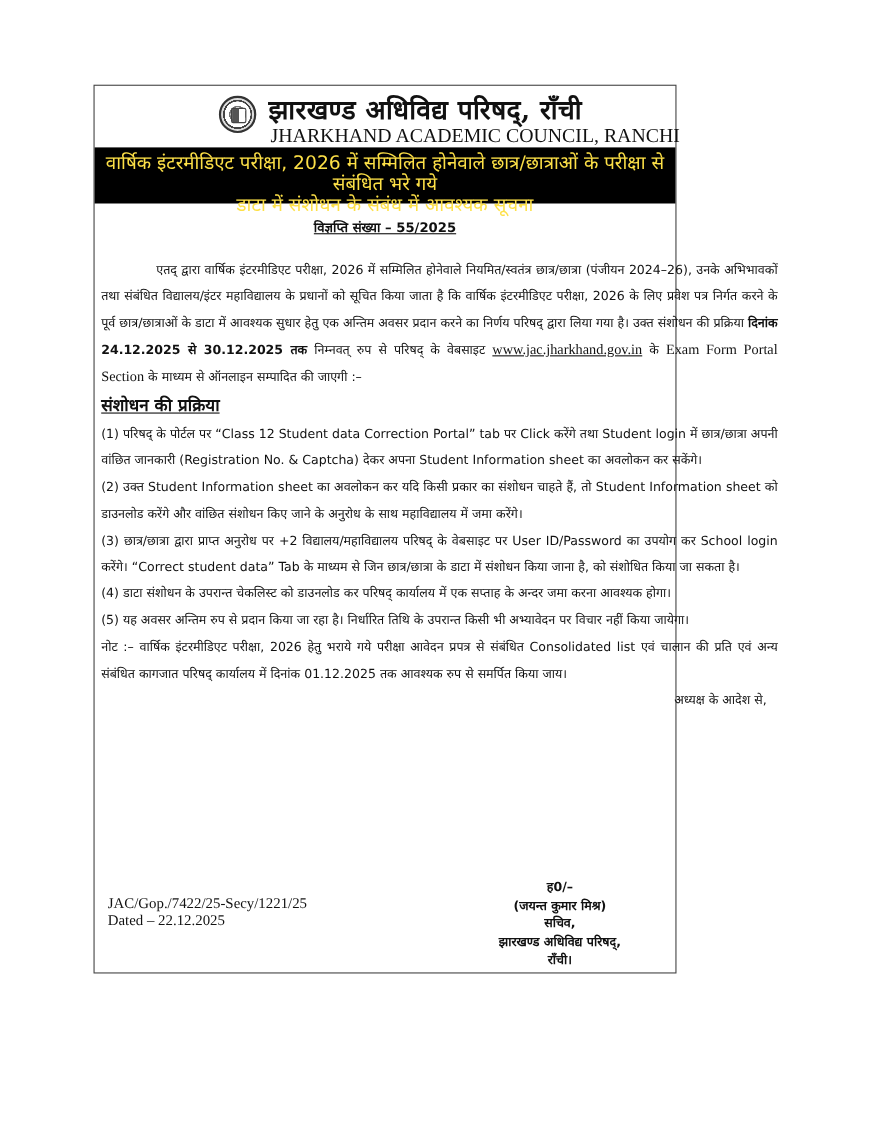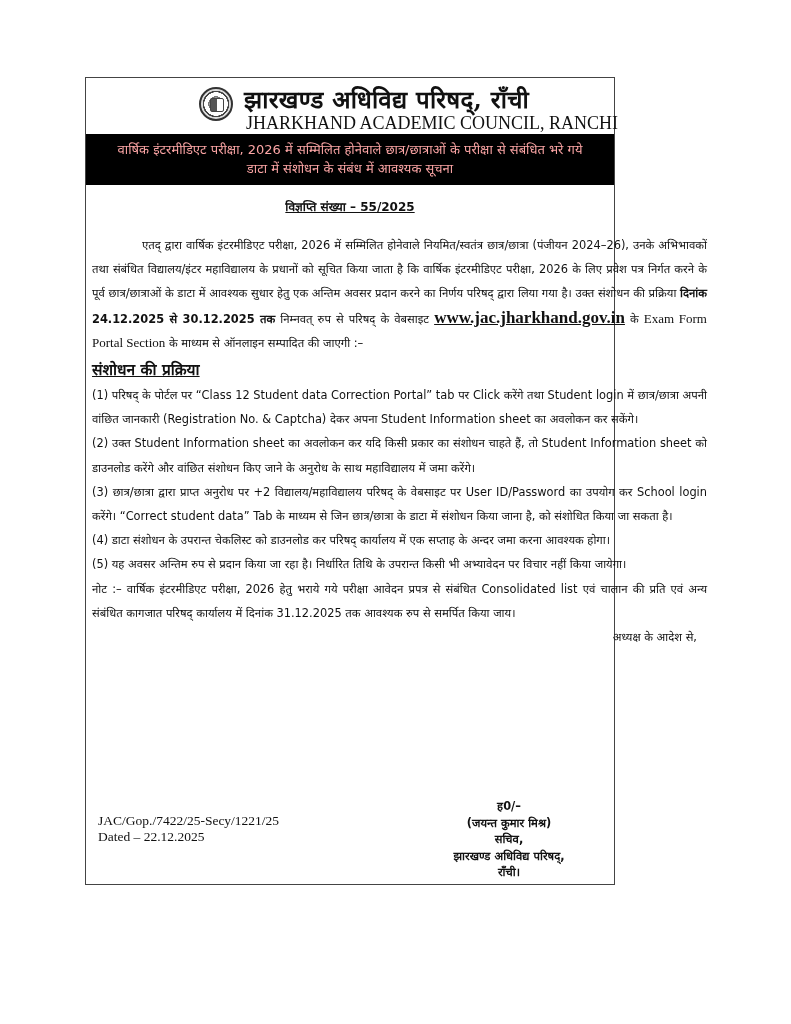--- a/index.html
+++ b/index.html
@@ -70,23 +70,23 @@
       font-size: 18px;
       white-space: nowrap;
     }
     .banner {
       position: absolute;
       left: 0;
       top: 56px;
       width: 100%;
       height: 51px;
       background: #000;
-      color: #fca5a5;
+      color: #fde047;
       font-family: "DejaVu Sans", sans-serif;
-      font-size: 13px;
+      font-size: 17px;
       line-height: 19px;
       text-align: center;
       padding-top: 6px;
       box-sizing: border-box;
     }
     .notice-no {
       position: absolute;
       left: 0;
       top: 120px;
       width: 100%;
@@ -110,23 +110,23 @@
       text-indent: 50px;
       margin: 0;
     }
     .en {
       font-family: "Liberation Serif", serif;
       font-size: 13px;
     }
     .bold { font-weight: bold; }
     .link {
       font-family: "Liberation Serif", serif;
-      font-weight: bold;
+      font-weight: normal;
       text-decoration: underline;
-      font-size: 17px;
+      font-size: 13px;
     }
     .section-heading {
       font-size: 15.5px;
       font-weight: bold;
       text-decoration: underline;
       margin: 2px 0 0 0;
       line-height: 26px;
     }
     .step {
       margin: 0;
@@ -182,21 +182,21 @@
     <p class="para-intro"><span>एतद् द्वारा वार्षिक इंटरमीडिएट परीक्षा, 2026 में सम्मिलित होनेवाले नियमित/स्वतंत्र छात्र/छात्रा (पंजीयन 2024–26), उनके अभिभावकों तथा संबंधित विद्यालय/इंटर महाविद्यालय के प्रधानों को सूचित किया जाता है कि वार्षिक इंटरमीडिएट परीक्षा, 2026 के लिए प्रवेश पत्र निर्गत करने के पूर्व छात्र/छात्राओं के डाटा में आवश्यक सुधार हेतु एक अन्तिम अवसर प्रदान करने का निर्णय परिषद् द्वारा लिया गया है। उक्त संशोधन की प्रक्रिया </span><span class="bold">दिनांक 24.12.2025 से 30.12.2025 तक</span><span> निम्नवत् रुप से परिषद् के वेबसाइट </span><a class="link">www.jac.jharkhand.gov.in</a><span> के </span><span class="en">Exam Form Portal Section</span><span> के माध्यम से ऑनलाइन सम्पादित की जाएगी :–</span></p>
 
     <div class="section-heading">संशोधन की प्रक्रिया</div>
 
     <p class="step"><span>(1)</span> <span>परिषद् के पोर्टल पर “Class 12 Student data Correction Portal” tab पर Click करेंगे तथा Student login में छात्र/छात्रा अपनी वांछित जानकारी (Registration No. &amp; Captcha) देकर अपना Student Information sheet का अवलोकन कर सकेंगे।</span></p>
     <p class="step"><span>(2)</span> <span>उक्त Student Information sheet का अवलोकन कर यदि किसी प्रकार का संशोधन चाहते हैं, तो Student Information sheet को डाउनलोड करेंगे और वांछित संशोधन किए जाने के अनुरोध के साथ महाविद्यालय में जमा करेंगे।</span></p>
     <p class="step"><span>(3)</span> <span>छात्र/छात्रा द्वारा प्राप्त अनुरोध पर +2 विद्यालय/महाविद्यालय परिषद् के वेबसाइट पर User ID/Password का उपयोग कर School login करेंगे। “Correct student data” Tab के माध्यम से जिन छात्र/छात्रा के डाटा में संशोधन किया जाना है, को संशोधित किया जा सकता है।</span></p>
     <p class="step"><span>(4)</span> <span>डाटा संशोधन के उपरान्त चेकलिस्ट को डाउनलोड कर परिषद् कार्यालय में एक सप्ताह के अन्दर जमा करना आवश्यक होगा।</span></p>
     <p class="step"><span>(5)</span> <span>यह अवसर अन्तिम रुप से प्रदान किया जा रहा है। निर्धारित तिथि के उपरान्त किसी भी अभ्यावेदन पर विचार नहीं किया जायेगा।</span></p>
 
-    <p class="note">नोट :– वार्षिक इंटरमीडिएट परीक्षा, 2026 हेतु भराये गये परीक्षा आवेदन प्रपत्र से संबंधित Consolidated list एवं चालान की प्रति एवं अन्य संबंधित कागजात परिषद् कार्यालय में दिनांक 31.12.2025 तक आवश्यक रुप से समर्पित किया जाय।</p>
+    <p class="note">नोट :– वार्षिक इंटरमीडिएट परीक्षा, 2026 हेतु भराये गये परीक्षा आवेदन प्रपत्र से संबंधित Consolidated list एवं चालान की प्रति एवं अन्य संबंधित कागजात परिषद् कार्यालय में दिनांक 01.12.2025 तक आवश्यक रुप से समर्पित किया जाय।</p>
 
     <p class="by-order">अध्यक्ष के आदेश से,</p>
   </div>
 
   <div class="ref">
     <div>JAC/Gop./7422/25-Secy/1221/25</div>
     <div>Dated – 22.12.2025</div>
   </div>
 
   <div class="signature">

